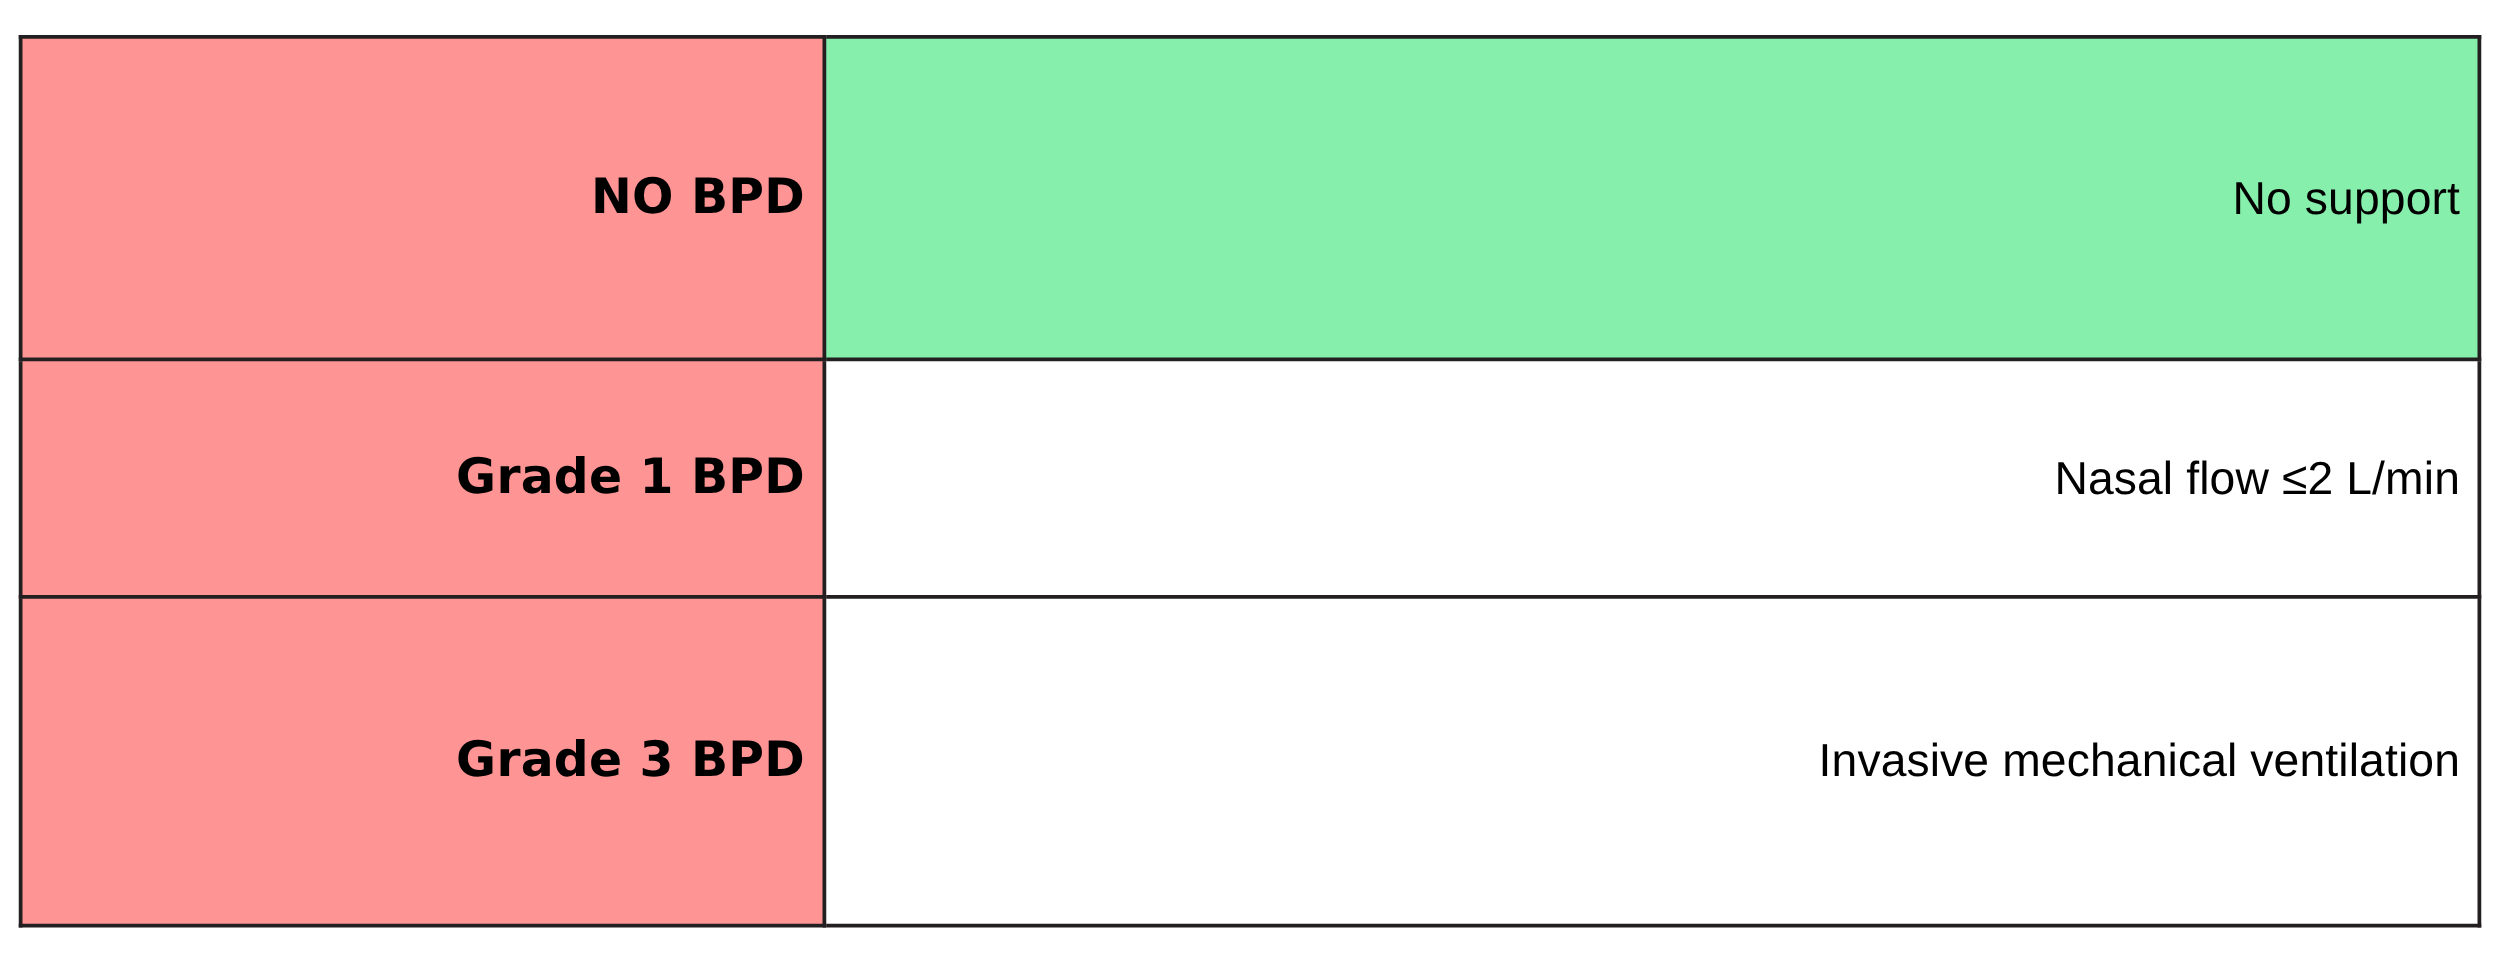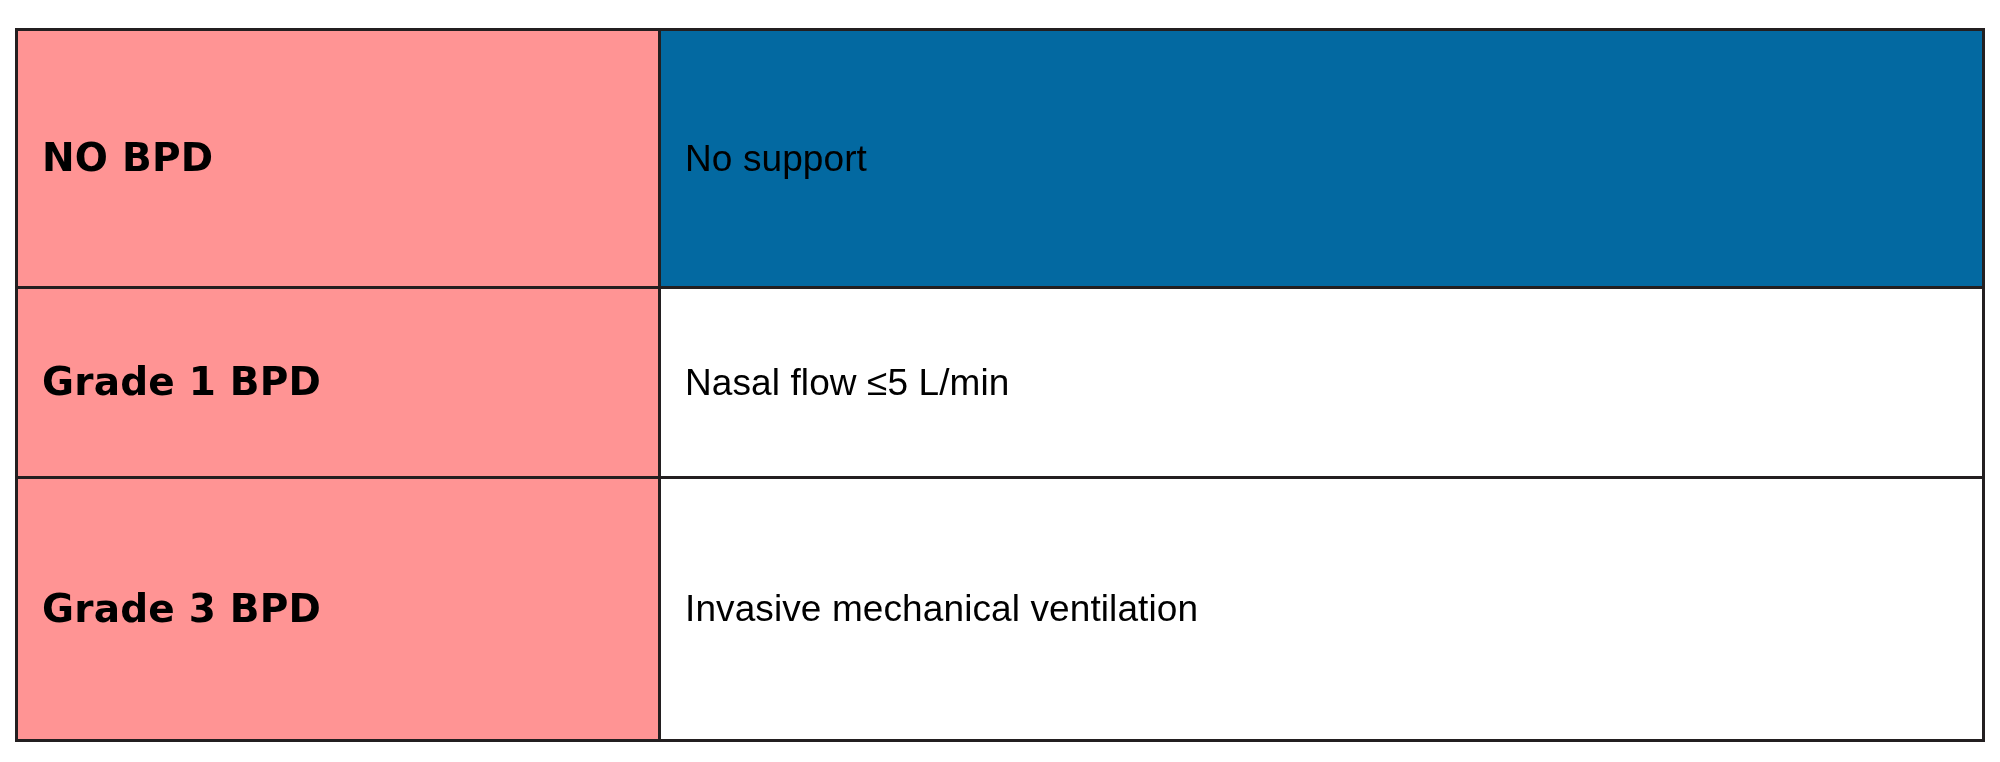--- a/index.html
+++ b/index.html
@@ -34,23 +34,23 @@
     border: 3px solid #231f20;
     box-sizing: border-box;
   }
 
   .bpd-table tr {
     
   }
 
   .bpd-table td {
     border: 3px solid #231f20;
-    padding: 0 24px;
+    padding: 0 14px;
     vertical-align: middle;
-    text-align: left;
+    text-align: right;
     box-sizing: border-box;
   }
 
   
   col.grade-col { width: 643px; }
   col.desc-col  { width: 1324px; }
 
   td.grade-cell {
     background: #ff9494;
     color: #000000;
@@ -64,21 +64,21 @@
   
   td.desc-cell {
     color: #000000;
     font-family: "Liberation Sans", sans-serif;
     font-weight: 400;
     font-size: 37px;
     letter-spacing: 0.1px;
     line-height: 1.2;
   }
 
-  td.desc-tint  { background: #0369a1; }
+  td.desc-tint  { background: #86efac; }
   td.desc-plain { background: #ffffff; }
 
   
   tr.row-0 { height: 177px; }
   tr.row-1 { height: 130px; }
   tr.row-2 { height: 178px; }
   tr.row-3 { height: 180px; }
 </style>
 </head>
 <body>
@@ -92,21 +92,21 @@
     </colgroup>
     <tbody>
 
       <tr class="row-0">
         <td class="grade-cell">NO BPD</td>
         <td class="desc-cell desc-tint">No support</td>
       </tr>
 
       <tr class="row-1">
         <td class="grade-cell">Grade 1 BPD</td>
-        <td class="desc-cell desc-plain">Nasal flow ≤5 L/min</td>
+        <td class="desc-cell desc-plain">Nasal flow ≤2 L/min</td>
       </tr>
 
 
       <tr class="row-3">
         <td class="grade-cell">Grade 3 BPD</td>
         <td class="desc-cell desc-plain">Invasive mechanical ventilation</td>
       </tr>
 
     </tbody>
   </table>

